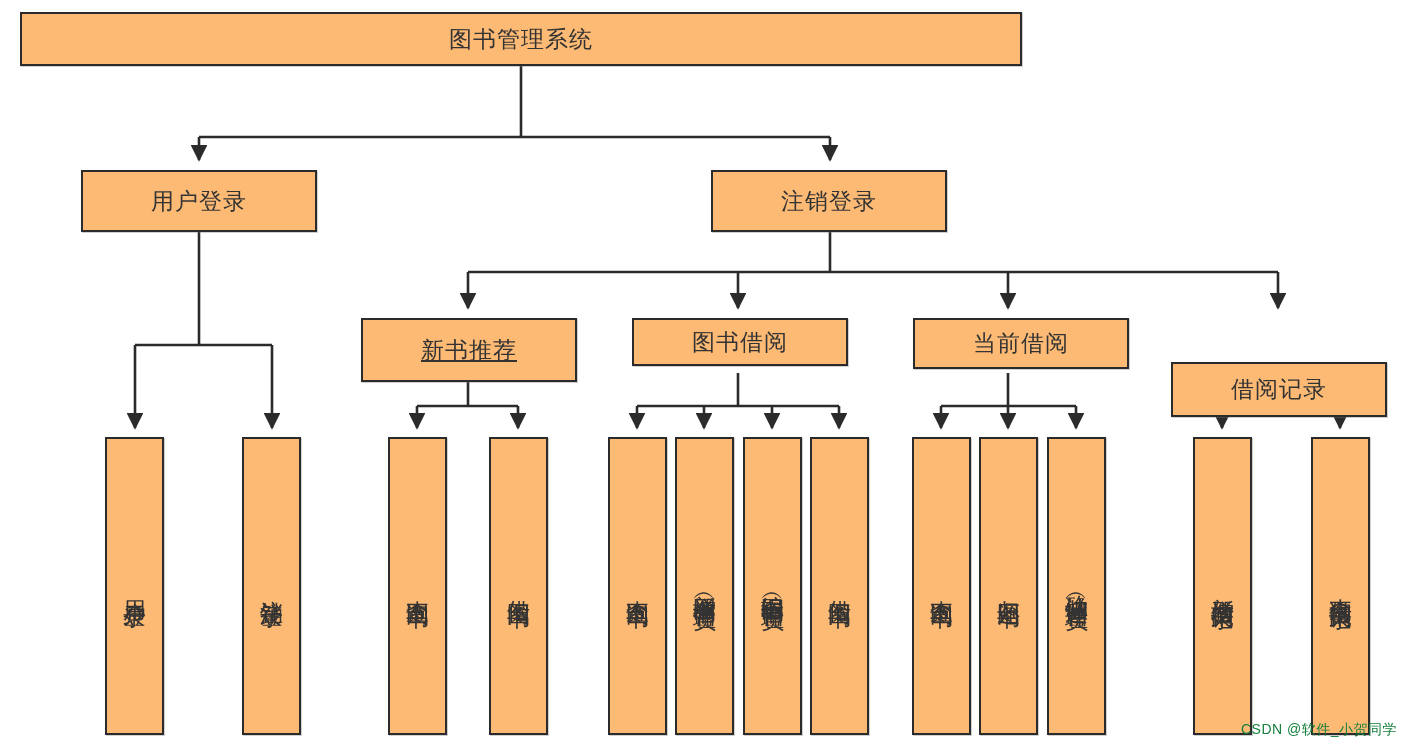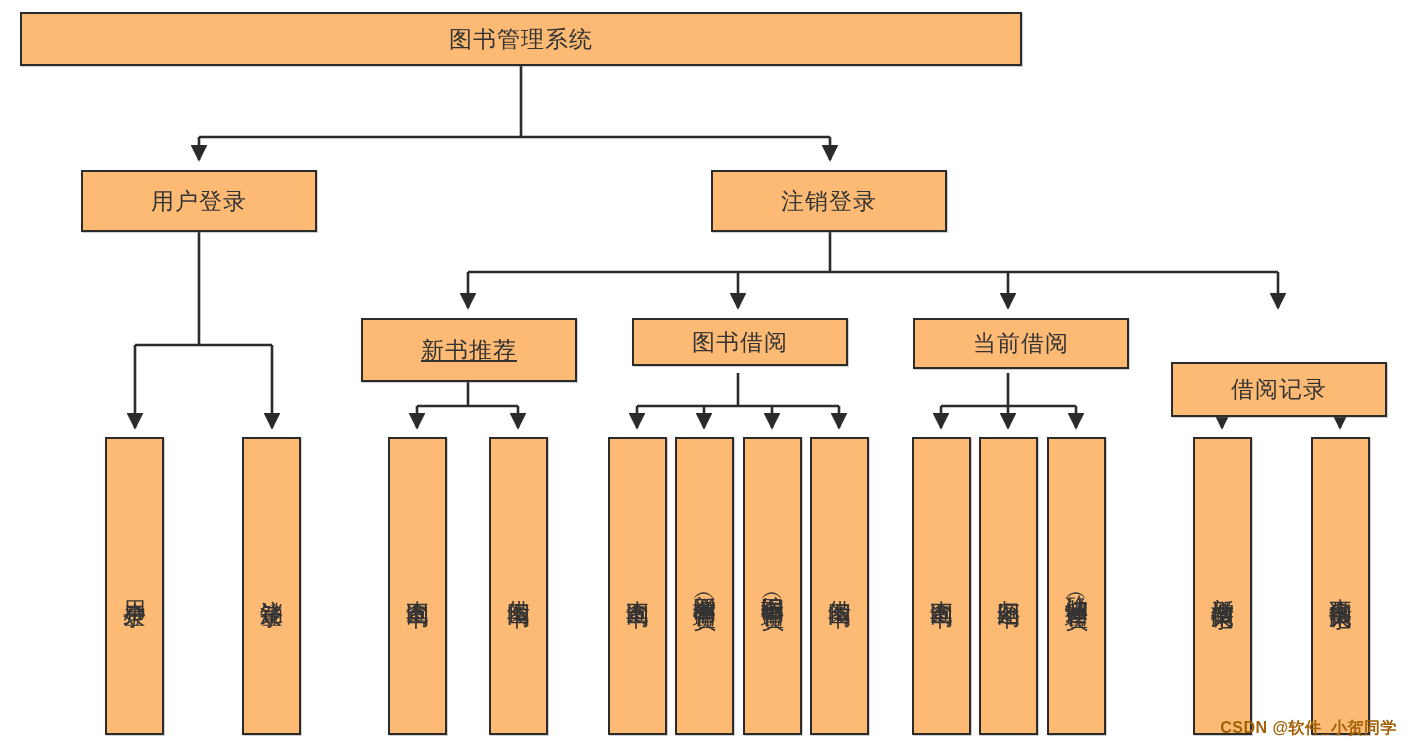--- a/index.html
+++ b/index.html
@@ -49,26 +49,25 @@
   .node.v .vtext {
     writing-mode: vertical-rl;
     text-orientation: upright;
     white-space: nowrap;
     display: block;
   }
   #watermark {
     position: absolute;
     right: 8px;
     bottom: 8px;
-    font-size: 16px;
-    color: #a16207;
+    font-size: 14px;
+    color: #15803d;
     letter-spacing: 0.5px;
     white-space: nowrap;
     user-select: none;
-    font-weight: bold;
   }
 </style>
 </head>
 <body>
 
 <div id="canvas">
 
   <svg id="edges" viewBox="0 0 1405 747">
     <defs>
       <marker id="arrow" viewBox="0 0 10 10" refX="9" refY="5" markerWidth="6.5" markerHeight="6.5" orient="auto-start-reverse">

